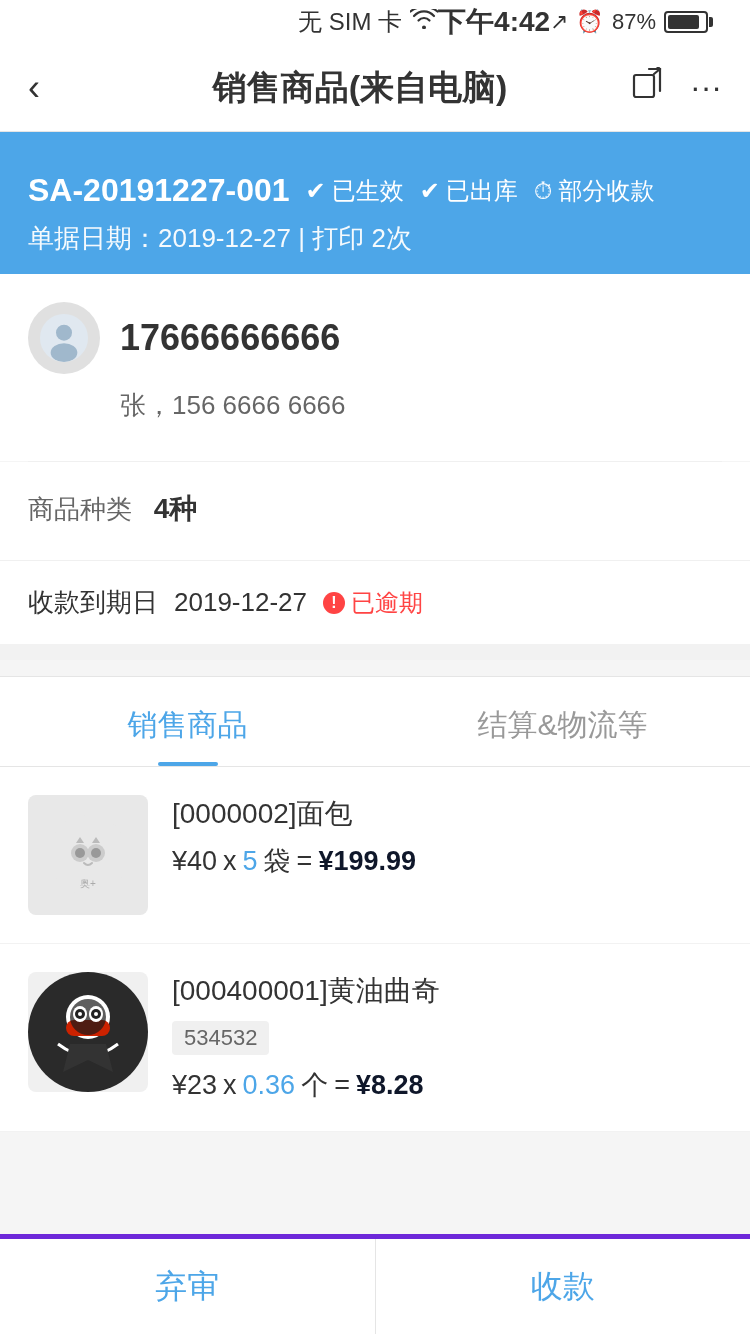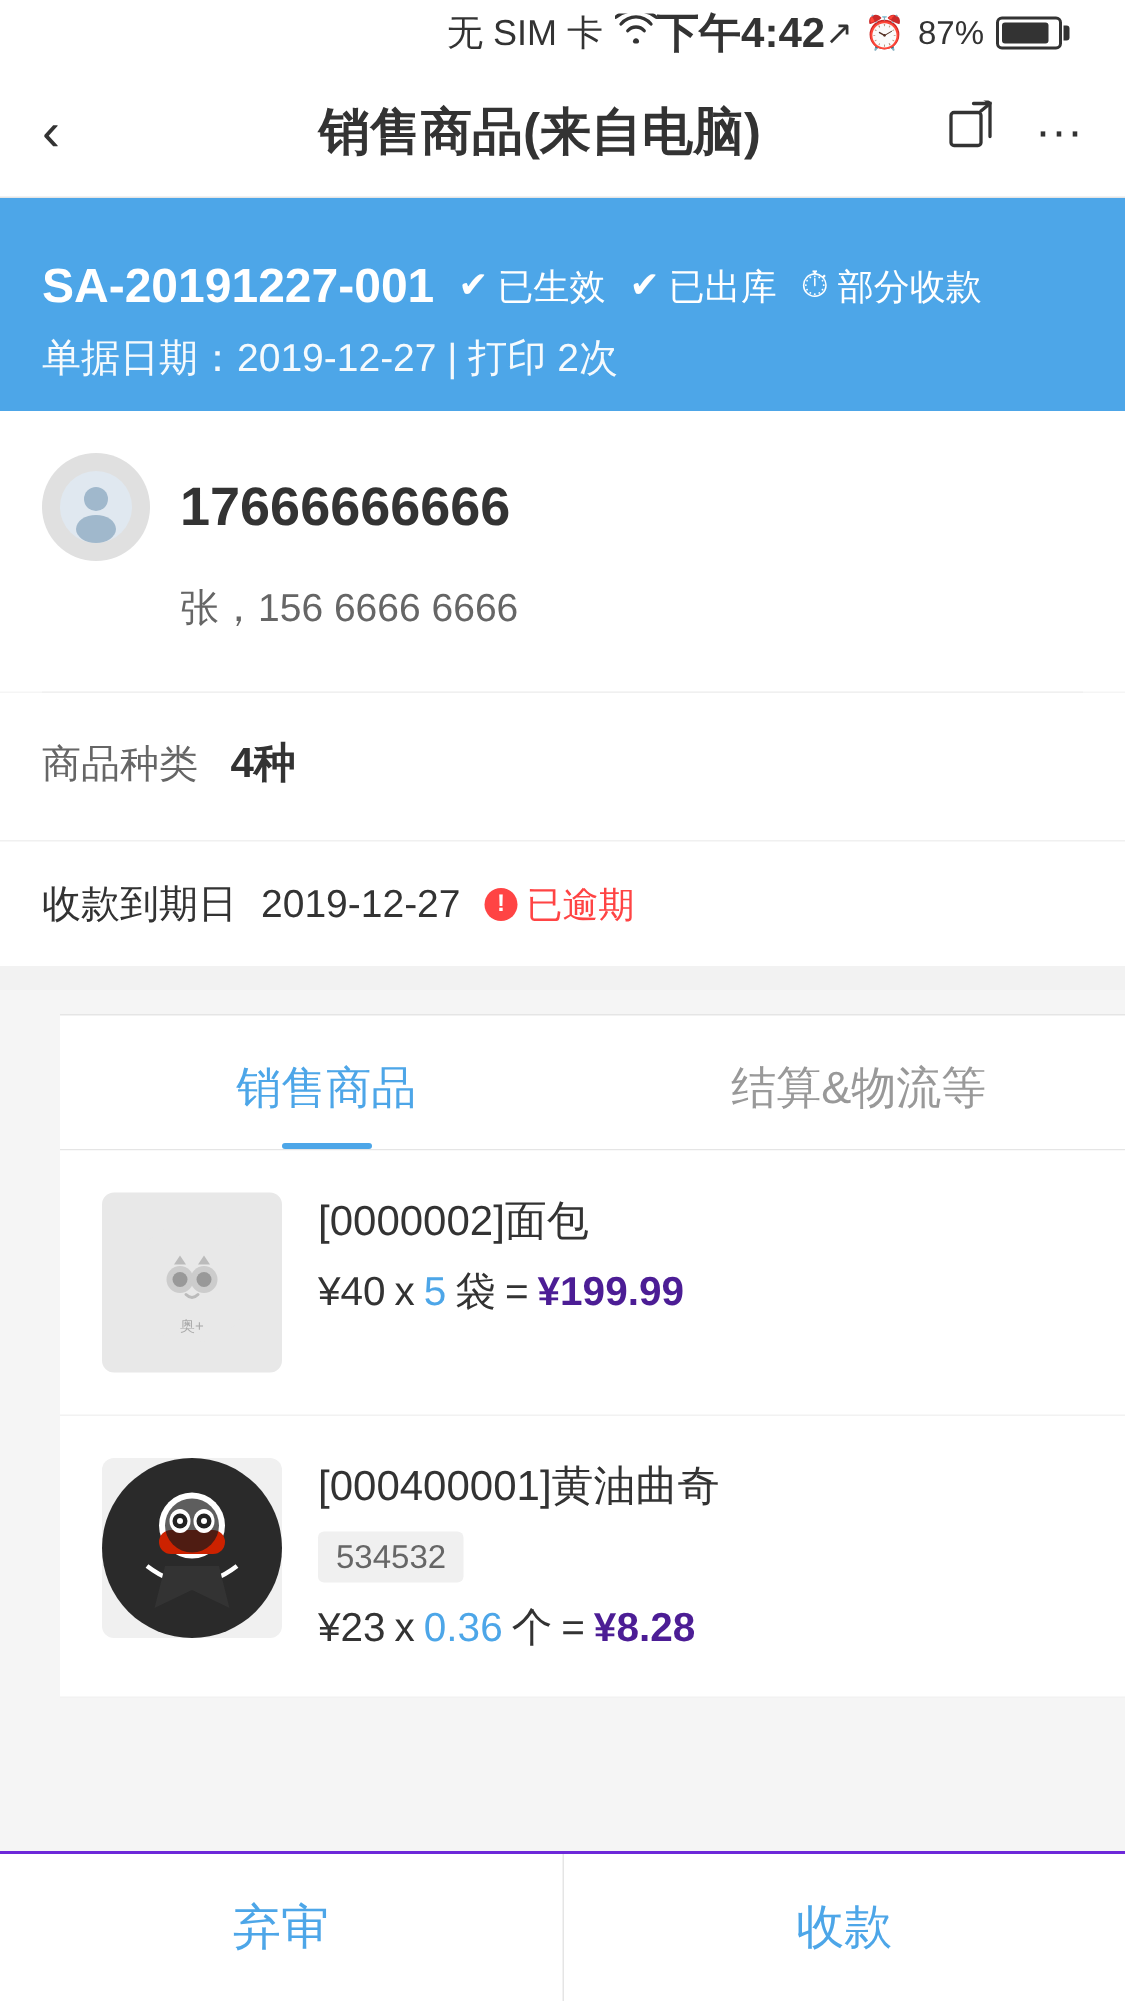--- a/index.html
+++ b/index.html
@@ -212,21 +212,20 @@
       justify-content: center;
       font-size: 16px;
       font-weight: 700;
     }
 
     
     .tabs-section {
       background: #fff;
       border-top: 1px solid #e5e5e5;
       margin-top: 16px;
-      margin-left: 40px;
     }
     .tabs-row {
       display: flex;
       border-bottom: 1px solid #e5e5e5;
     }
     .tab-item {
       flex: 1;
       text-align: center;
       padding: 28px 0 20px;
       font-size: 30px;
@@ -296,32 +295,32 @@
       margin-bottom: 12px;
     }
     .product-price {
       font-size: 27px;
       color: #333;
       display: flex;
       align-items: center;
       gap: 6px;
     }
     .price-qty { color: #4da6e8; }
-    .price-total { color: #4c1d95; font-weight: 600; }
+    .price-total { color: #0f172a; font-weight: 600; }
     .price-equals { color: #333; }
 
     
     .bottom-bar {
       position: fixed;
       bottom: 0;
       left: 0;
       width: 750px;
       height: 100px;
       background: #fff;
-      border-top: 2px solid #6d28d9;
+      border-top: 5px solid #6d28d9;
       display: flex;
     }
     .bottom-btn {
       flex: 1;
       display: flex;
       align-items: center;
       justify-content: center;
       font-size: 32px;
       cursor: pointer;
     }

